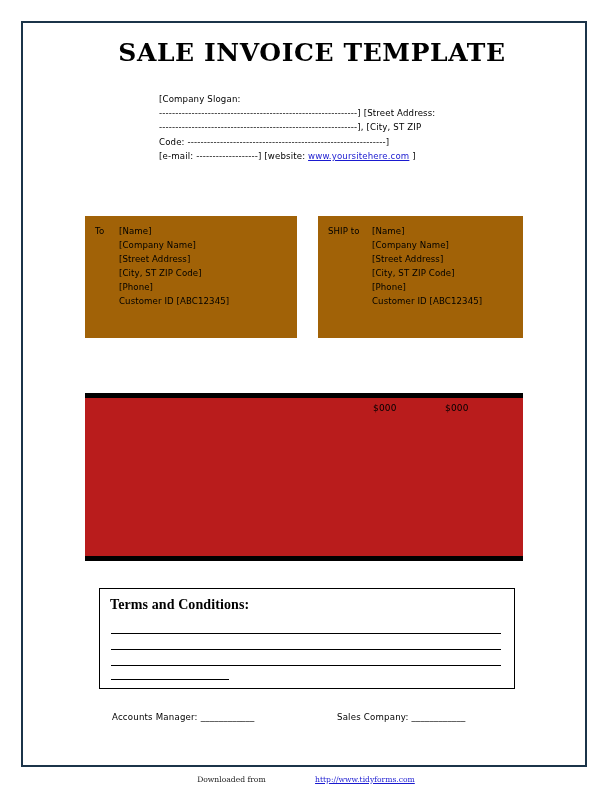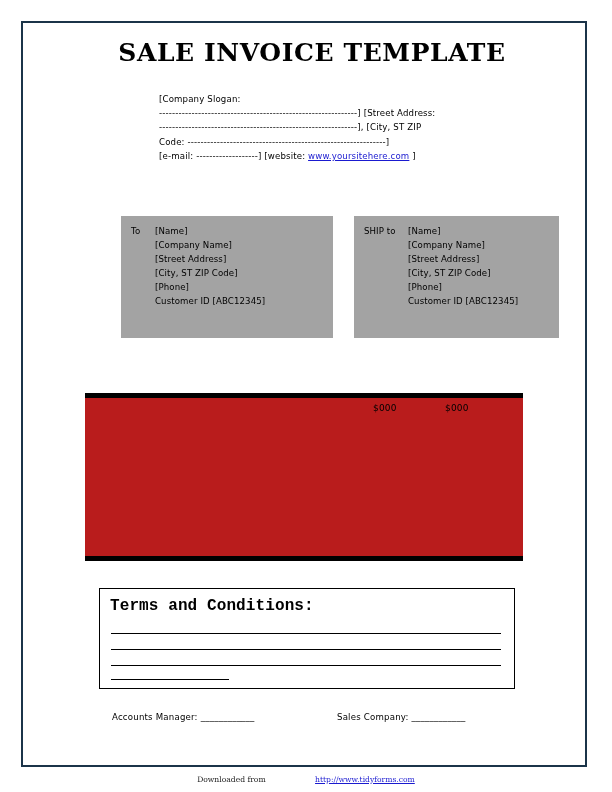--- a/index.html
+++ b/index.html
@@ -65,26 +65,25 @@
     top: 0;
   }
   .link {
     color: #1a1ad0;
     text-decoration: underline;
   }
 
   
   .addr-box {
     position: absolute;
-    background: #a3a3a3;
+    background: #a16207;
     font-size: 8.6px;
     line-height: 14.1px;
     letter-spacing: 0.1px;
     white-space: nowrap;
-    margin-left: 36px;
   }
   .addr-box.to-box {
     left: 85px;
     top: 216px;
     width: 212px;
     height: 122px;
   }
   .addr-box.ship-box {
     left: 318px;
     top: 216px;
@@ -147,23 +146,23 @@
     top: 588px;
     width: 416px;
     height: 101px;
     border: 1.6px solid #000;
     box-sizing: border-box;
   }
   .terms-title {
     position: absolute;
     left: 10px;
     top: 8px;
-    font-family: Liberation Mono, monospace;
+    font-family: Liberation Serif, serif;
     font-weight: bold;
-    font-size: 16px;
+    font-size: 14px;
     letter-spacing: 0.1px;
   }
   .terms-rule {
     position: absolute;
     left: 11px;
     height: 0;
     border-top: 1.4px solid #000;
   }
   .terms-rule.r1 { top: 44px;  width: 390px; }
   .terms-rule.r2 { top: 60px;  width: 390px; }

